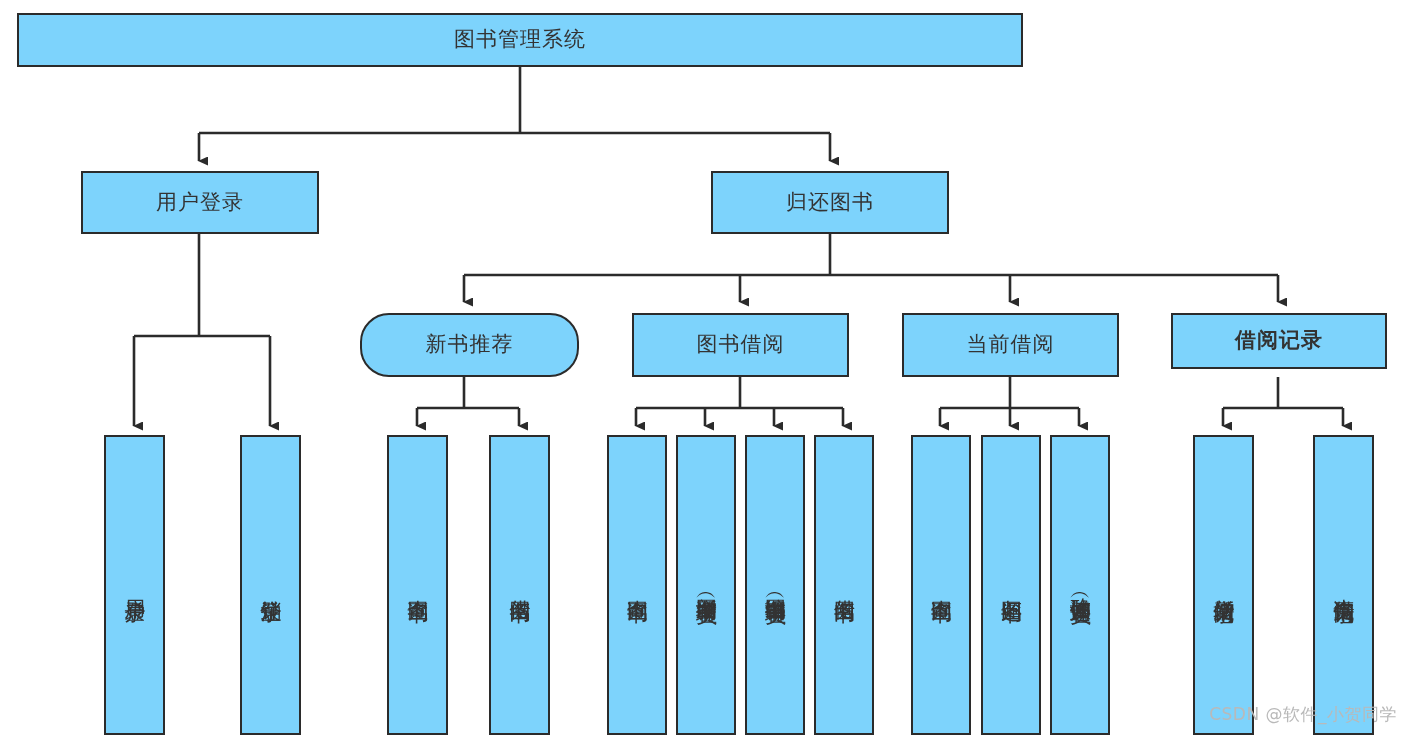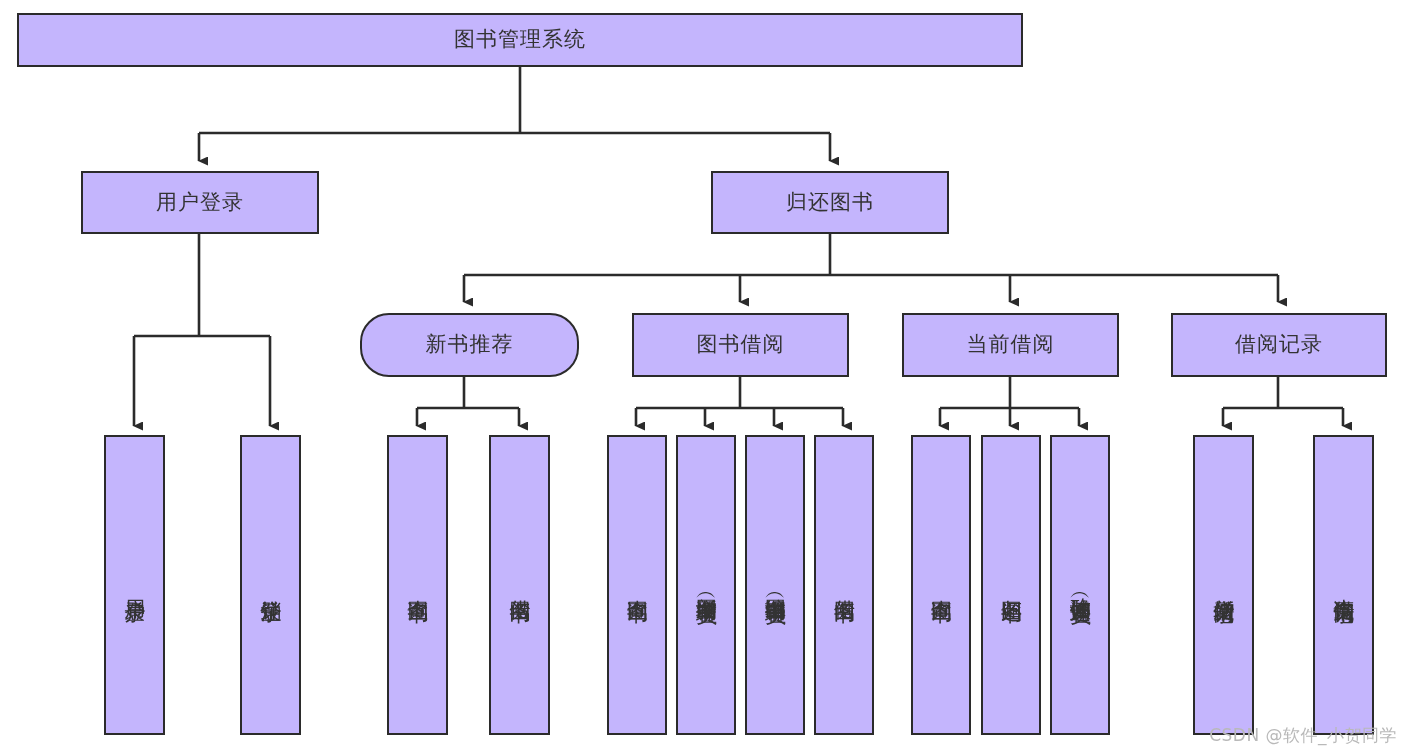--- a/index.html
+++ b/index.html
@@ -23,21 +23,21 @@
     left: 0;
     top: 0;
     width: 1405px;
     height: 747px;
     pointer-events: none;
   }
   .node {
     position: absolute;
     box-sizing: border-box;
     border: 2px solid #2b2b2b;
-    background: #c4b5fd;
+    background: #7dd3fc;
     display: flex;
     align-items: center;
     justify-content: center;
     color: #333333;
   }
   .node.horiz {
     font-size: 21px;
     letter-spacing: 1px;
     line-height: 1.2;
   }
@@ -51,21 +51,21 @@
     align-items: center;
     justify-content: center;
     white-space: nowrap;
   }
   .node-label {
     display: block;
   }
   #watermark {
     position: absolute;
     right: 8px;
-    bottom: 0;
+    bottom: 21px;
     font-size: 17px;
     color: #b9b9b9;
     letter-spacing: 0.5px;
     white-space: nowrap;
     user-select: none;
   }
 </style>
 </head>
 <body>
 
@@ -134,21 +134,21 @@
 
   <div class="node horiz" style="left:360px; top:313px; width:219px; height:64px;border-radius:29px;">
     <span class="node-label">新书推荐</span>
   </div>
   <div class="node horiz" style="left:902px; top:313px; width:217px; height:64px;">
     <span class="node-label">当前借阅</span>
   </div>
   <div class="node horiz" style="left:632px; top:313px; width:217px; height:64px;">
     <span class="node-label">图书借阅</span>
   </div>
-  <div class="node horiz" style="left:1171px; top:313px; width:216px; height:64px;">
+  <div class="node horiz" style="left:1171px; top:313px; width:216px; height:56px;font-weight:bold;">
     <span class="node-label">借阅记录</span>
   </div>
 
   <div class="node vert" style="left:104px; top:435px; width:61px; height:300px;">
     <span class="node-label">用户登录</span>
   </div>
   <div class="node vert" style="left:240px; top:435px; width:61px; height:300px;">
     <span class="node-label">注销登录</span>
   </div>
 

